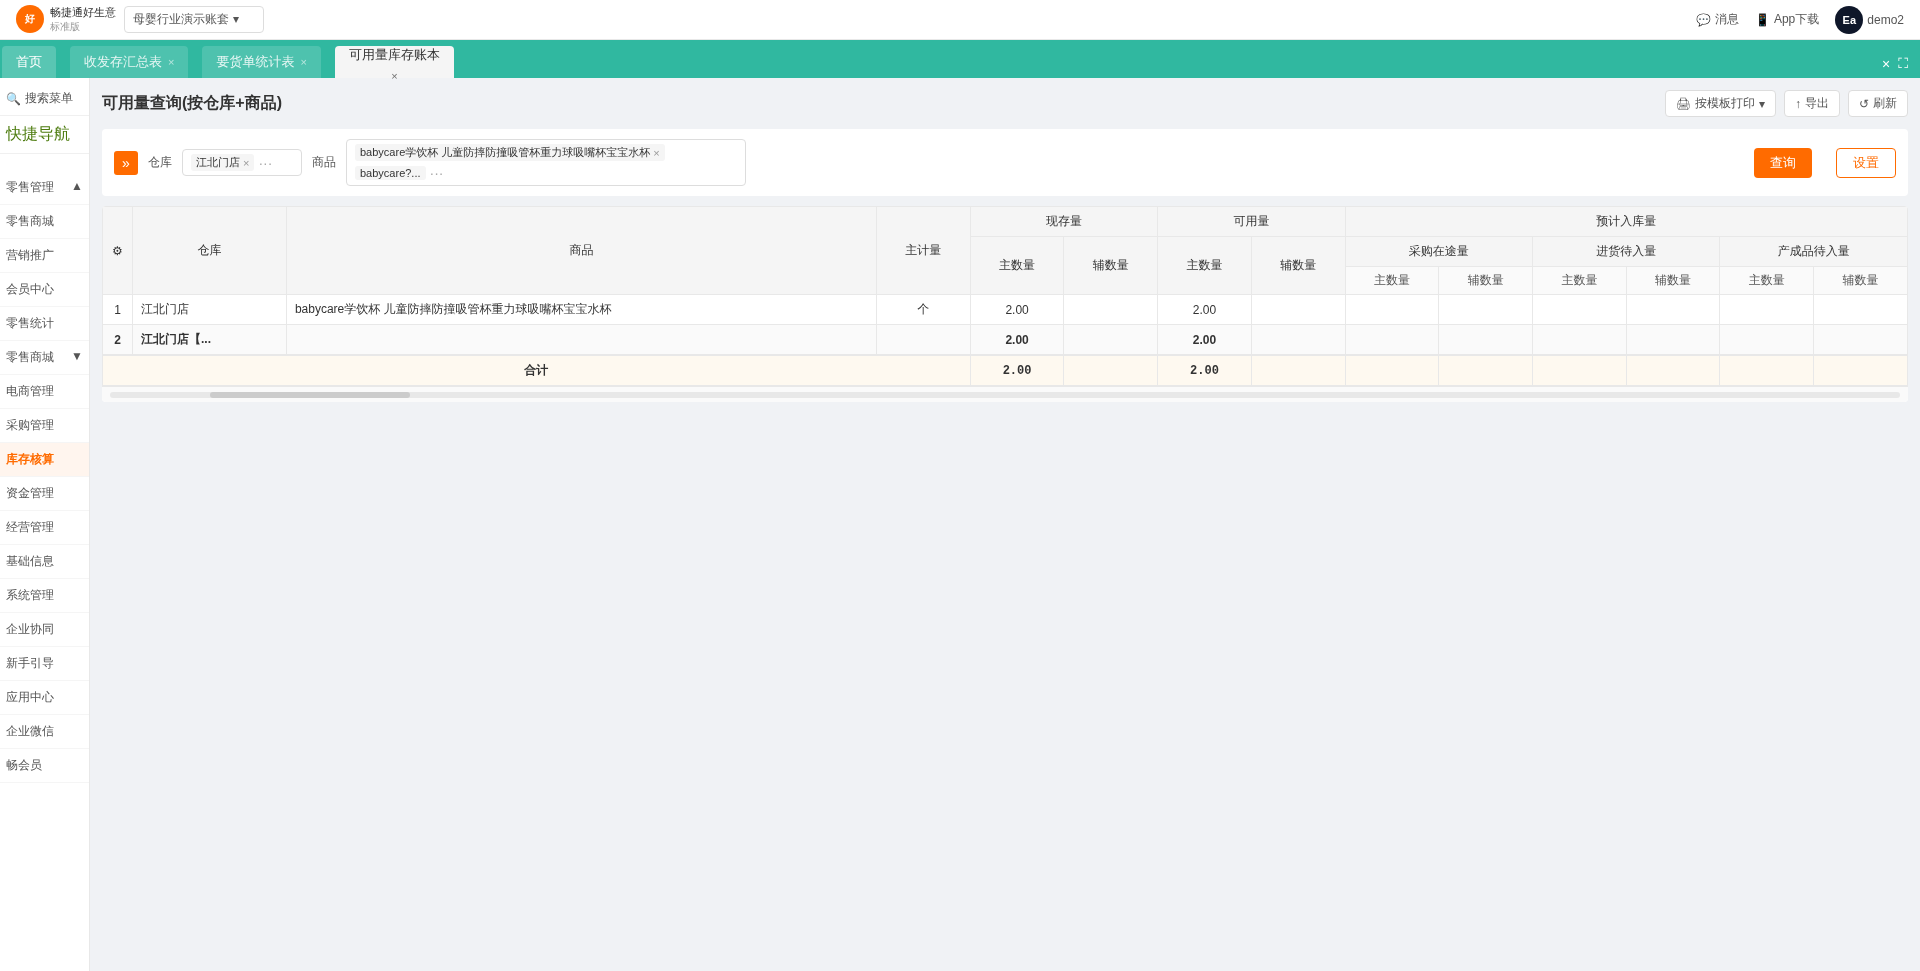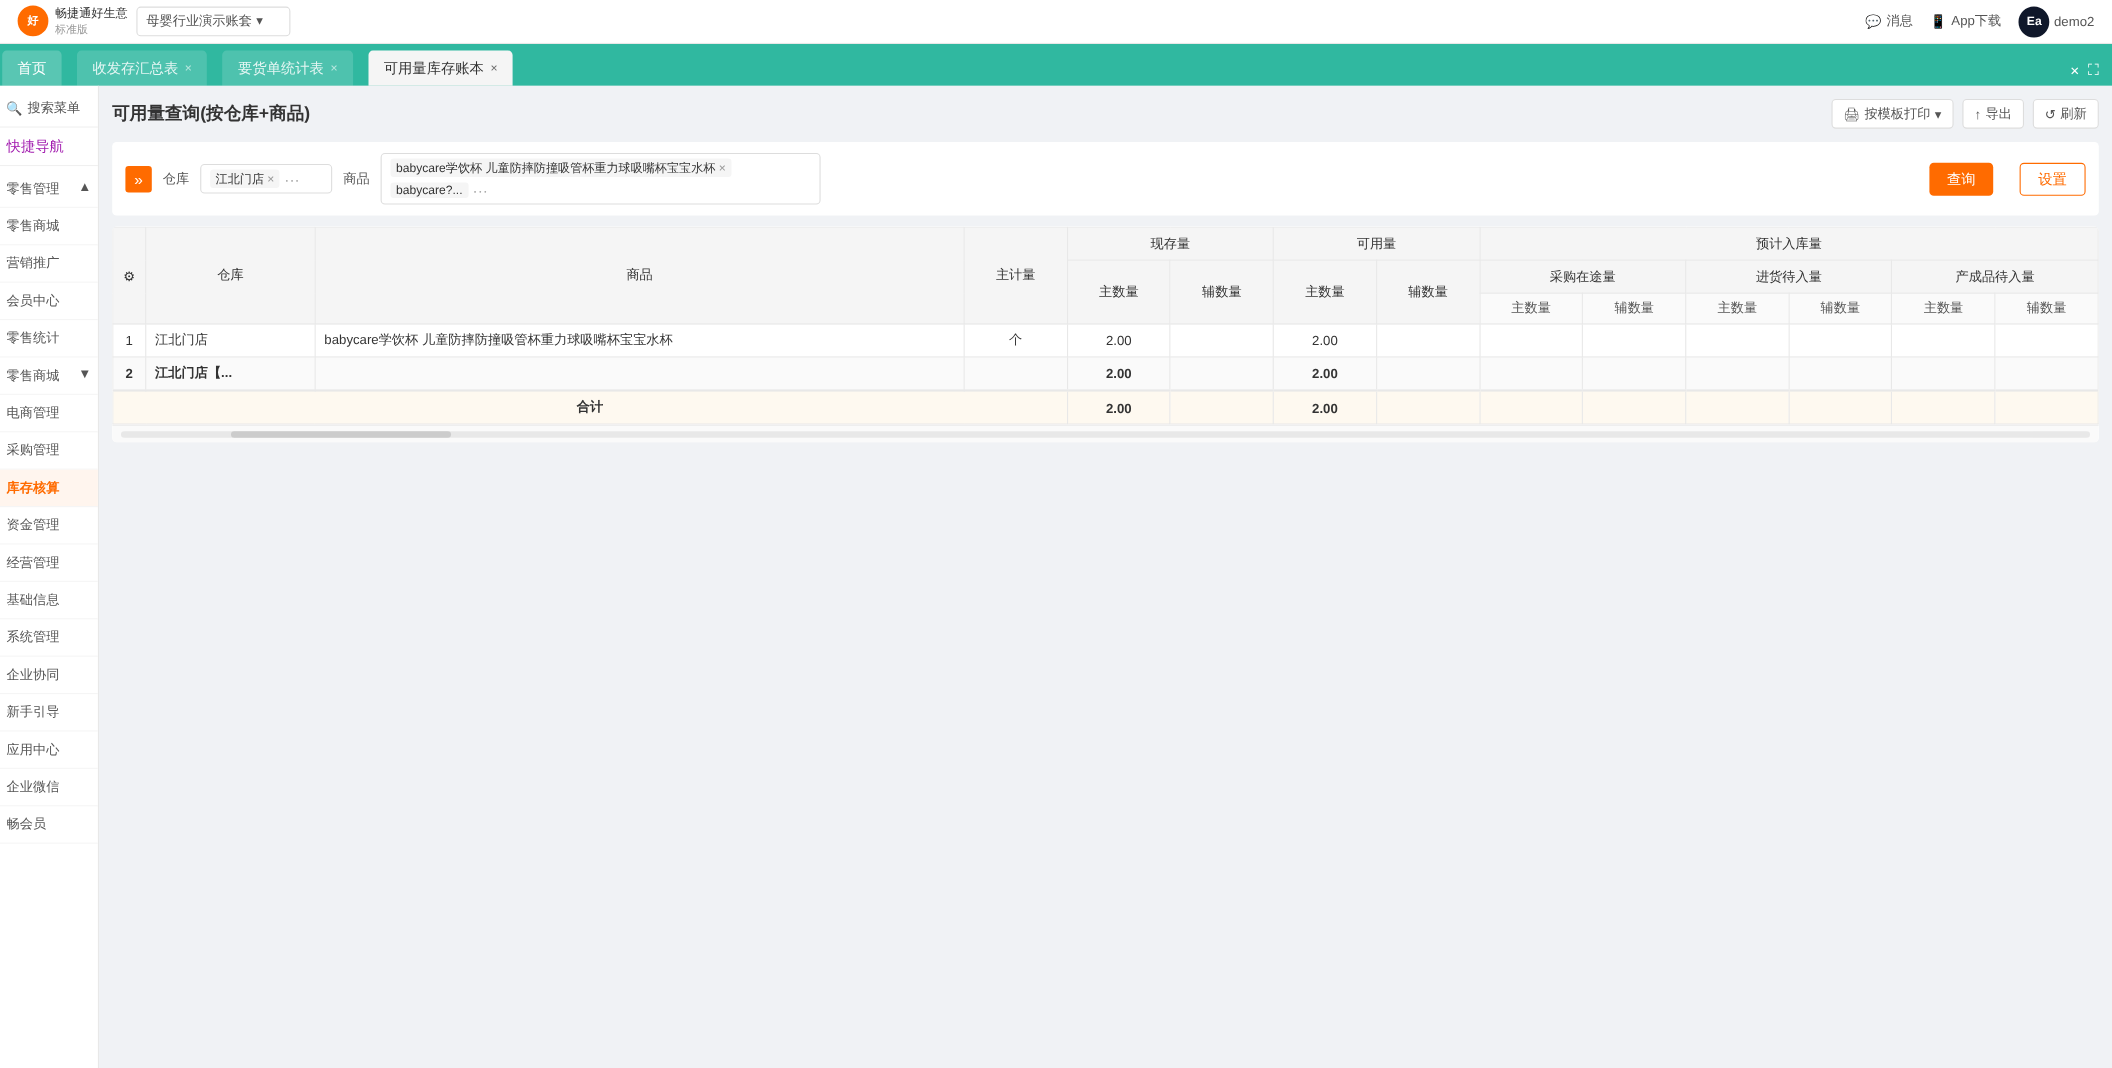--- a/index.html
+++ b/index.html
@@ -72,20 +72,21 @@
       font-size: 13px;
       cursor: pointer;
       border-radius: 4px 4px 0 0;
       margin-top: 6px;
       background: rgba(255,255,255,0.15);
       margin-left: 2px;
     }
     .nav-tab.active {
       background: #f5f5f5;
       color: #333;
+      flex-direction: column;
     }
     .nav-tab.home {
       background: rgba(255,255,255,0.2);
       color: #fff;
     }
     .nav-tab .close-x {
       font-size: 11px; color: inherit; opacity: 0.7;
     }
     .nav-right-icons {
       margin-left: auto;
@@ -113,25 +114,25 @@
       padding: 4px 6px;
       font-size: 12px;
       color: #555;
       cursor: pointer;
       display: flex; align-items: center; gap: 4px;
       border-bottom: 1px solid #f0f0f0;
       padding-bottom: 8px; margin-bottom: 4px;
     }
     .sidebar-nav {
       padding: 4px 6px;
-      font-size: 13px;
-      color: #a21caf;
+      font-size: 16px;
+      color: #4d7c0f;
       cursor: pointer;
       border-bottom: 1px solid #f0f0f0;
-      padding-bottom: 8px; margin-bottom: 4px;
+      padding-bottom: 8px; margin-bottom: 17px;
     }
     .sidebar-item {
       padding: 8px 6px;
       font-size: 12px;
       color: #555;
       cursor: pointer;
       display: flex; align-items: flex-start; justify-content: space-between;
       border-bottom: 1px solid #f5f5f5;
     }
     .sidebar-item.active {
@@ -239,20 +240,21 @@
       border: 1px solid #e8e8e8;
       padding: 6px 8px;
       text-align: center;
       color: #333;
     }
     .settings-cell { width: 30px; }
     .total-row td {
       background: #fef9f0;
       font-weight: bold;
       border-top: 2px solid #e8e8e8;
+      font-family: Liberation Mono, monospace;
     }
 
     
     .table-scroll {
       overflow-x: auto;
     }
 
     
     .footer-scrollbar {
       height: 16px;

